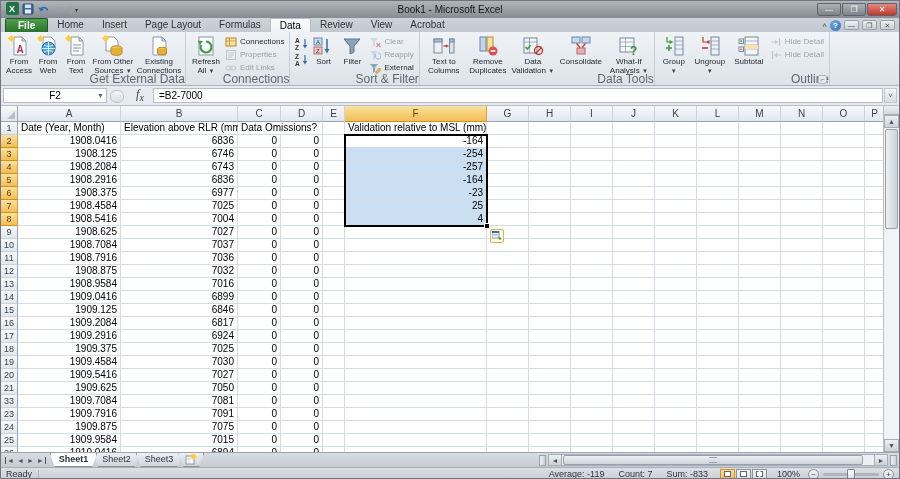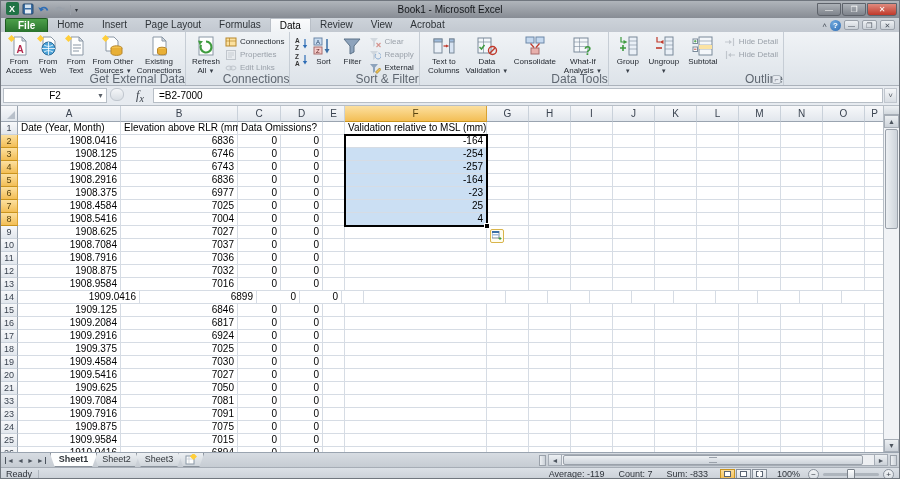--- a/index.html
+++ b/index.html
@@ -35,21 +35,21 @@
   .ric{width:22px;height:22px;flex:0 0 22px}
   .stack{display:flex;flex-direction:column;justify-content:flex-start;padding-top:1px}
   .rbtn-sm{display:flex;align-items:center;gap:3px;height:13px;font-size:8px;color:#1E232B;padding:0 2px;border-radius:2px;white-space:nowrap}
   .rbtn-sm .ric-sm{width:12px;height:12px;flex:0 0 12px}
   .rbtn-sm.disabled{color:#9AA1AA}
   .rbtn-sm.disabled svg{opacity:.5}
   .sq{width:16px;height:16px;display:flex;align-items:center;justify-content:center}
   .dlauncher{position:absolute;right:2px;bottom:1px;width:9px;height:9px;font-size:7px;line-height:8px;color:#6B7280;border:1px solid #AEB5BD;border-radius:2px;text-align:center;background:#E6EAEF}
 
   
-  .fbar{position:absolute;top:85px;left:0;right:0;height:20px;background:#E7EBF0;border-bottom:1px solid #B7BEC6;display:flex;align-items:flex-start;padding:2px 2px}
+  .fbar{position:absolute;top:85px;left:0;right:0;height:20px;background:#E7EBF0;border-bottom:1px solid #B7BEC6;display:flex;align-items:flex-end;padding:2px 2px}
   .namebox{position:relative;width:104px;height:15px;background:#fff;border:1px solid #B7BEC6;font-size:10px;display:flex;align-items:center;justify-content:center;color:#000}
   .nb-arrow{position:absolute;right:2px;top:3px;font-size:7px;color:#5A6068}
   .fdivider{width:14px;height:13px;margin:0 3px;background:linear-gradient(#F4F6F8,#D8DDE3);border:1px solid #C0C6CE;border-radius:6px}
   .fxbtn{width:26px;text-align:center;font-style:italic;font-family:"Liberation Serif",serif;font-size:12px;color:#3A414A}
   .finput{flex:1;height:15px;background:#fff;border:1px solid #B7BEC6;font-size:10px;display:flex;align-items:center;padding-left:5px;color:#000}
   .fexpand{width:13px;height:15px;margin-left:1px;text-align:center;font-size:8px;line-height:14px;color:#5A6068;background:linear-gradient(#F4F6F8,#D8DDE3);border:1px solid #C0C6CE}
 
   
   .sheet{position:absolute;top:105px;left:0;width:884px;height:346px;background:#fff;overflow:hidden}
   .chrow{display:flex;height:16px}
@@ -314,20 +314,29 @@
         <span class="ric"><svg viewBox="0 0 22 22">
               <rect x="1" y="4" width="8" height="14" fill="#EAF0F7" stroke="#7A8A9A"></rect>
               <rect x="1" y="4" width="8" height="3" fill="#9FBCDD" stroke="#7A8A9A"></rect>
               <path d="M10.5 11h3" stroke="#C0392B" stroke-width="1.3"></path>
               <path d="M13 9.5l3.2 1.5-3.2 1.5z" fill="#C0392B"></path>
               <rect x="16.5" y="4" width="4.5" height="14" fill="#D7E3F2" stroke="#7A8A9A"></rect>
               <rect x="16.5" y="4" width="4.5" height="3" fill="#9FBCDD" stroke="#7A8A9A"></rect>
             </svg></span>
         <span class="rlabel">Text to Columns</span>
       </div>
+      <div class="rbtn-lg" style="width:46px">
+        <span class="ric"><svg viewBox="0 0 22 22">
+              <rect x="3" y="2" width="6" height="14" fill="#BFD6EE" stroke="#6C87A8"></rect>
+              <rect x="10" y="2" width="6" height="14" fill="#FBE1A0" stroke="#B8872B"></rect>
+              <circle cx="16" cy="16" r="4.5" fill="#D9534F"></circle>
+              <rect x="13.6" y="15.2" width="4.8" height="1.6" fill="#fff"></rect>
+            </svg></span>
+        <span class="rlabel">Remove Duplicates</span>
+      </div>
       <div class="rbtn-lg" style="width:44px">
         <span class="ric"><svg viewBox="0 0 22 22">
               <rect x="2" y="3" width="13" height="15" fill="#F4F7FA" stroke="#7A8A9A"></rect>
               <path d="M2 7h13M7.5 3v15" stroke="#7A8A9A" stroke-width=".7"></path>
               <path d="M3.5 12l2 2 3-4" stroke="#3E9B3E" stroke-width="1.5" fill="none"></path>
               <circle cx="16.5" cy="15.5" r="4" fill="none" stroke="#C0392B" stroke-width="1.4"></circle>
               <path d="M13.8 18.2l5.4-5.4" stroke="#C0392B" stroke-width="1.4"></path>
             </svg></span>
         <span class="rlabel"><span>Data Validation</span> <span class="mcar">▼</span></span>
       </div>
@@ -686,21 +695,21 @@
           <div class="cell" style="width: 42px;"></div>
           <div class="cell" style="width: 42px;"></div>
           <div class="cell" style="width: 42px;"></div>
           <div class="cell" style="width: 42px;"></div>
           <div class="cell" style="width: 42px;"></div>
           <div class="cell" style="width: 42px;"></div>
           <div class="cell" style="width: 20px;"></div>
         </div>
         <div class="row">
           <div class="rowhdr">14</div>
-          <div class="cell num" style="width: 122px;">1909.0416</div>
+          <div class="cell num" style="width: 103px;">1909.0416</div>
           <div class="cell num" style="width: 117px;">6899</div>
           <div class="cell num" style="width: 43px;">0</div>
           <div class="cell num" style="width: 42px;">0</div>
           <div class="cell" style="width: 22px;"></div>
           <div class="cell num" style="width: 142px;"></div>
           <div class="cell" style="width: 42px;"></div>
           <div class="cell" style="width: 42px;"></div>
           <div class="cell" style="width: 42px;"></div>
           <div class="cell" style="width: 42px;"></div>
           <div class="cell" style="width: 42px;"></div>

